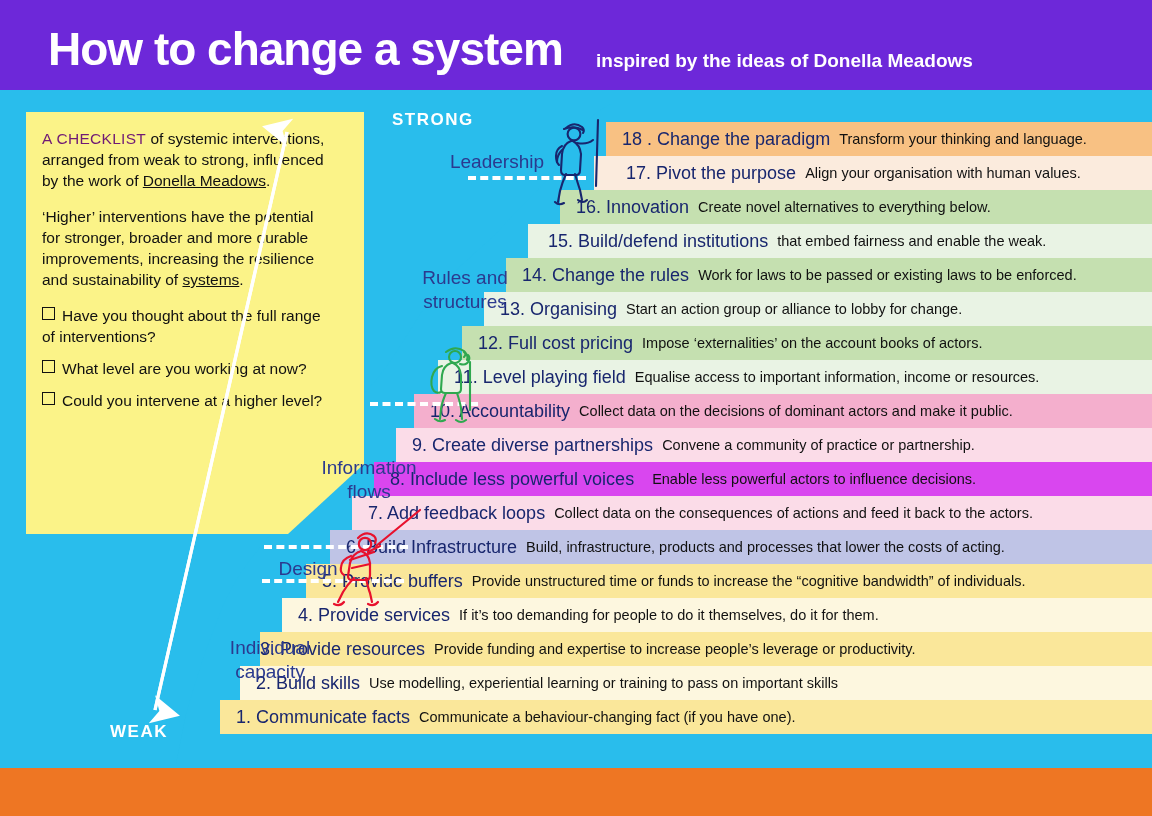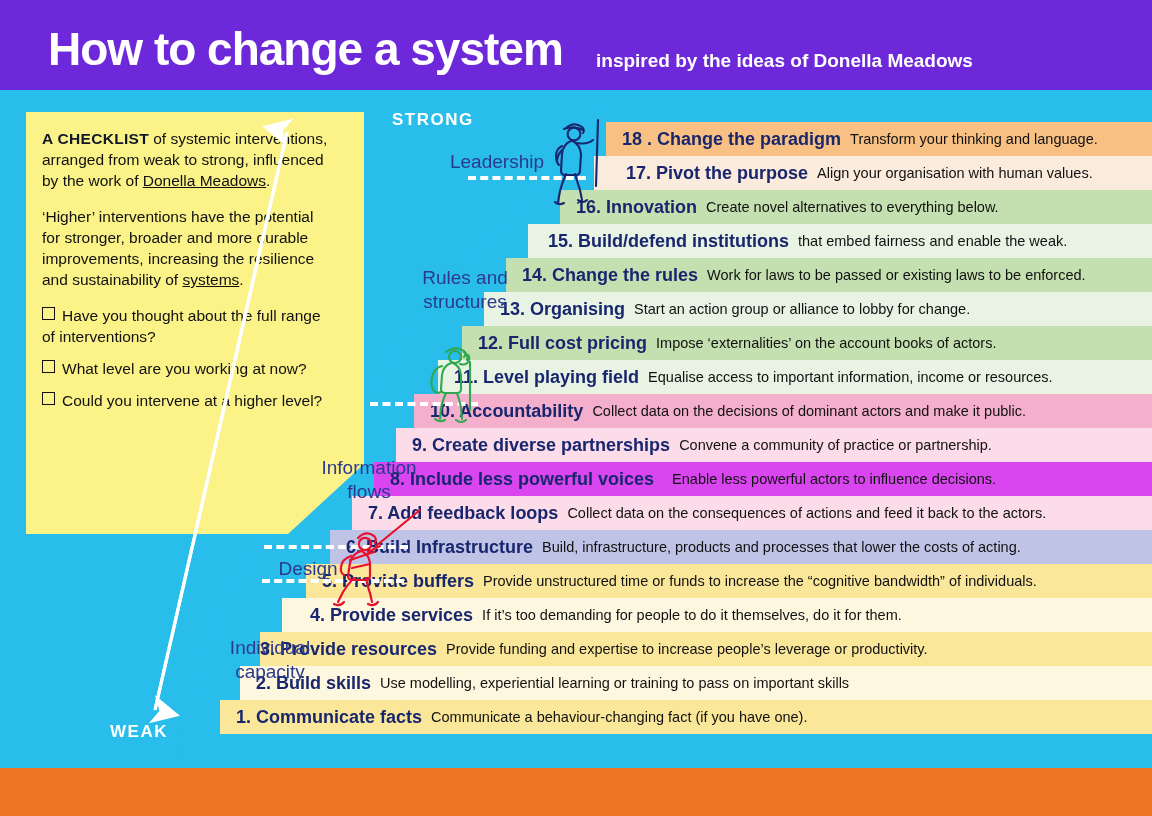--- a/index.html
+++ b/index.html
@@ -21,33 +21,33 @@
   #footerband{position:absolute;left:0;top:768px;width:1152px;height:48px;background:#EE7623;}
   #footerline{position:absolute;left:0;top:764px;width:1152px;height:4px;background:#29BDEC;}
 
   
   #stage{position:absolute;left:0;top:90px;width:1152px;height:674px;background:#29BDEC;overflow:hidden;}
 
   
   #checklist{position:absolute;left:26px;top:22px;width:340px;}
   #checklist svg{display:block;}
   #checklist-text{position:absolute;left:16px;top:16px;width:292px;color:#111111;font-size:15.5px;line-height:21px;}
-  .cl-head{color:#0f172a;font-weight:bold;letter-spacing:.3px;}
+  .cl-head{color:#701a75;font-weight:normal;letter-spacing:.3px;}
   .cl-link{text-decoration:underline;}
   .cl-para{margin:0 0 15px 0;}
   .cl-item{margin:0 0 11px 0;padding-left:0;}
   .cbox{display:inline-block;width:11px;height:11px;border:1.6px solid #111;margin-right:7px;vertical-align:1px;}
 
   
   .axis-label{position:absolute;color:#ffffff;font-size:17px;font-weight:bold;letter-spacing:1.5px;}
   .cat-label{position:absolute;color:#2B3A8F;font-size:19px;line-height:24px;text-align:center;}
 
   
   .row{position:absolute;height:34px;display:flex;align-items:center;box-sizing:border-box;}
-  .row .num{color:#18266E;font-weight:bold;font-size:18px;white-space:nowrap;}
+  .row .num{color:#18266E;font-weight:normal;font-size:18px;white-space:nowrap;}
   .row .desc{color:#111111;font-size:14.5px;white-space:nowrap;margin-left:9px;}
 
   
   .dash{position:absolute;height:0;border-top:4px dashed #ffffff;}
 
   .fig{position:absolute;}
 </style>
 </head>
 <body>
 
@@ -110,21 +110,21 @@
           <span class="desc">Collect data on the consequences of actions and feed it back to the actors.</span>
         </div>
         <div class="row" style="top: 440px; left: 330px; width: 822px; background: rgb(191, 196, 230); padding-left: 16px;">
           <span class="num">6. Build Infrastructure</span>
           <span class="desc">Build, infrastructure, products and processes that lower the costs of acting.</span>
         </div>
         <div class="row" style="top: 474px; left: 306px; width: 846px; background: rgb(250, 231, 154); padding-left: 16px;">
           <span class="num">5. Provide buffers</span>
           <span class="desc">Provide unstructured time or funds to increase the “cognitive bandwidth” of individuals.</span>
         </div>
-        <div class="row" style="top: 508px; left: 282px; width: 870px; background: rgb(253, 247, 223); padding-left: 28px;">
+        <div class="row" style="top: 508px; left: 282px; width: 870px; background: rgb(253, 247, 223); padding-left: 16px;">
           <span class="num">4. Provide services</span>
           <span class="desc">If it’s too demanding for people to do it themselves, do it for them.</span>
         </div>
         <div class="row" style="top: 542px; left: 260px; width: 892px; background: rgb(250, 231, 154); ">
           <span class="num">3. Provide resources</span>
           <span class="desc">Provide funding and expertise to increase people’s leverage or productivity.</span>
         </div>
         <div class="row" style="top: 576px; left: 240px; width: 912px; background: rgb(253, 247, 223); padding-left: 16px;">
           <span class="num">2. Build skills</span>
           <span class="desc">Use modelling, experiential learning or training to pass on important skills</span>

